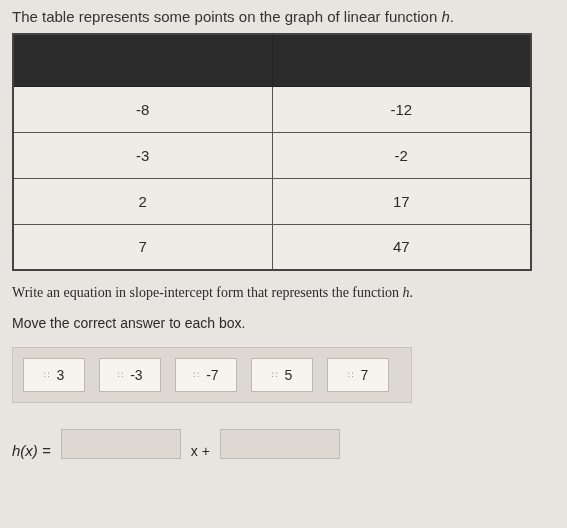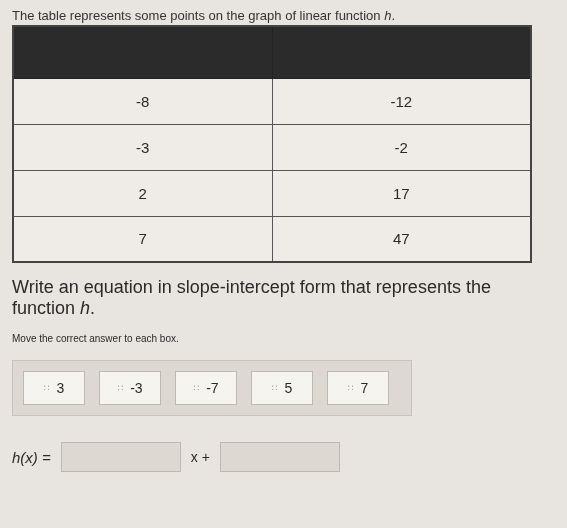--- a/index.html
+++ b/index.html
@@ -6,22 +6,22 @@
     body {
       width: 567px;
       height: 528px;
       background: #e8e5e0;
       font-family: Arial, sans-serif;
       color: #2a2a2a;
       padding: 8px 12px;
       font-size: 14px;
     }
     .intro {
-      font-size: 13px;
-      margin-bottom: 2px;
+      font-size: 15px;
+      margin-bottom: 8px;
       color: #333;
     }
     .intro .fn { font-style: italic; }
     table.data {
       border-collapse: collapse;
       width: 520px;
       margin-bottom: 14px;
       border: 2px solid #444;
     }
     table.data tr.header-row td {
@@ -30,23 +30,23 @@
       border: 1px solid #222;
     }
     table.data td {
       border: 1px solid #555;
       text-align: center;
       height: 46px;
       width: 50%;
       font-size: 15px;
       background: #efece7;
     }
-    .prompt1 { font-size: 18px; margin-bottom: 14px; }
+    .prompt1 { font-size: 14px; margin-bottom: 14px; font-family: Liberation Serif, serif; }
     .prompt1 .fn { font-style: italic; }
-    .prompt2 { font-size: 10px; margin-bottom: 16px; }
+    .prompt2 { font-size: 14px; margin-bottom: 16px; }
     .tiles {
       display: flex;
       gap: 14px;
       padding: 10px;
       background: #ddd9d2;
       border: 1px solid #c8c4bd;
       width: 400px;
       margin-bottom: 26px;
     }
     .tile {
@@ -63,21 +63,21 @@
     }
     .handle {
       display: inline-block;
       color: #999;
       font-size: 9px;
       line-height: 5px;
       letter-spacing: 1px;
     }
     .equation {
       display: flex;
-      align-items: center;
+      align-items: flex-end;
       gap: 10px;
       font-size: 15px;
     }
     .equation .lhs { font-style: italic; }
     .drop {
       display: inline-block;
       width: 120px;
       height: 30px;
       background: #ddd9d2;
       border: 1px solid #bdb9b2;

